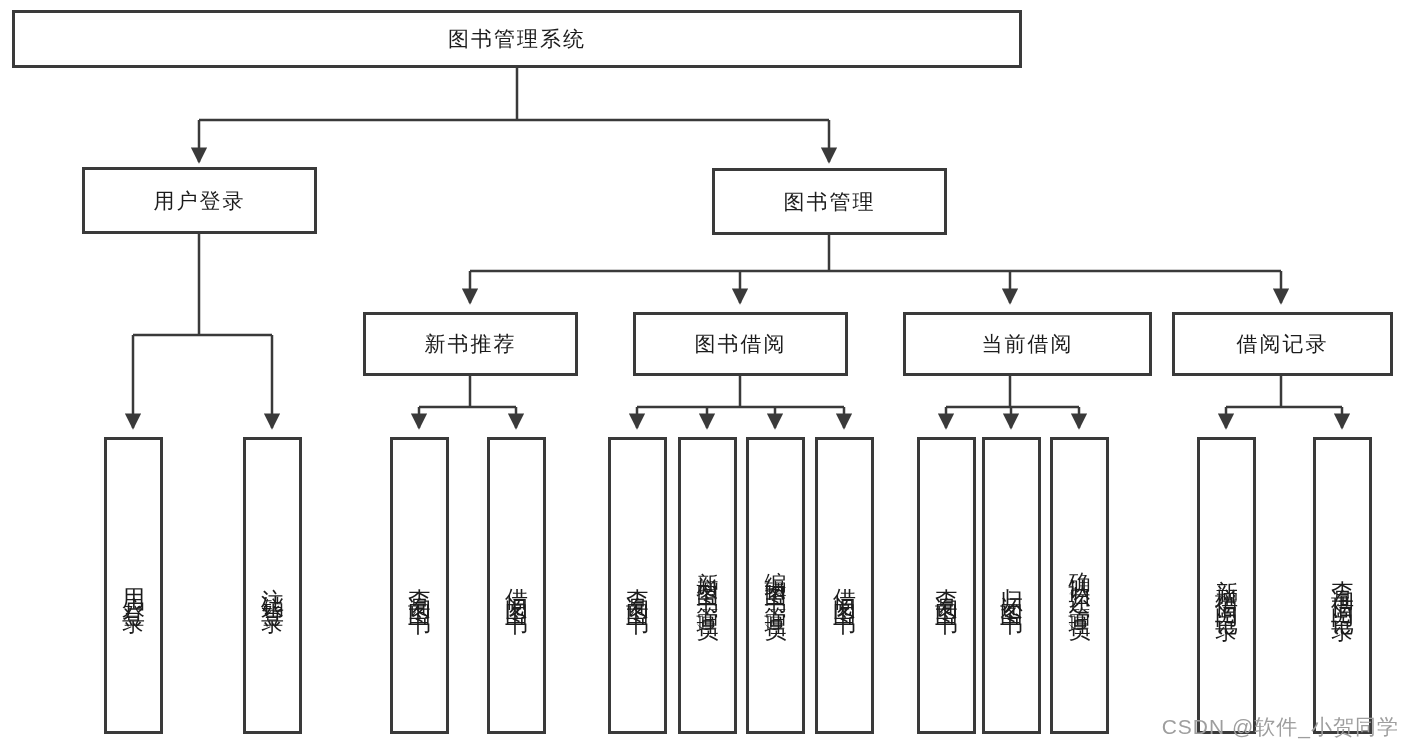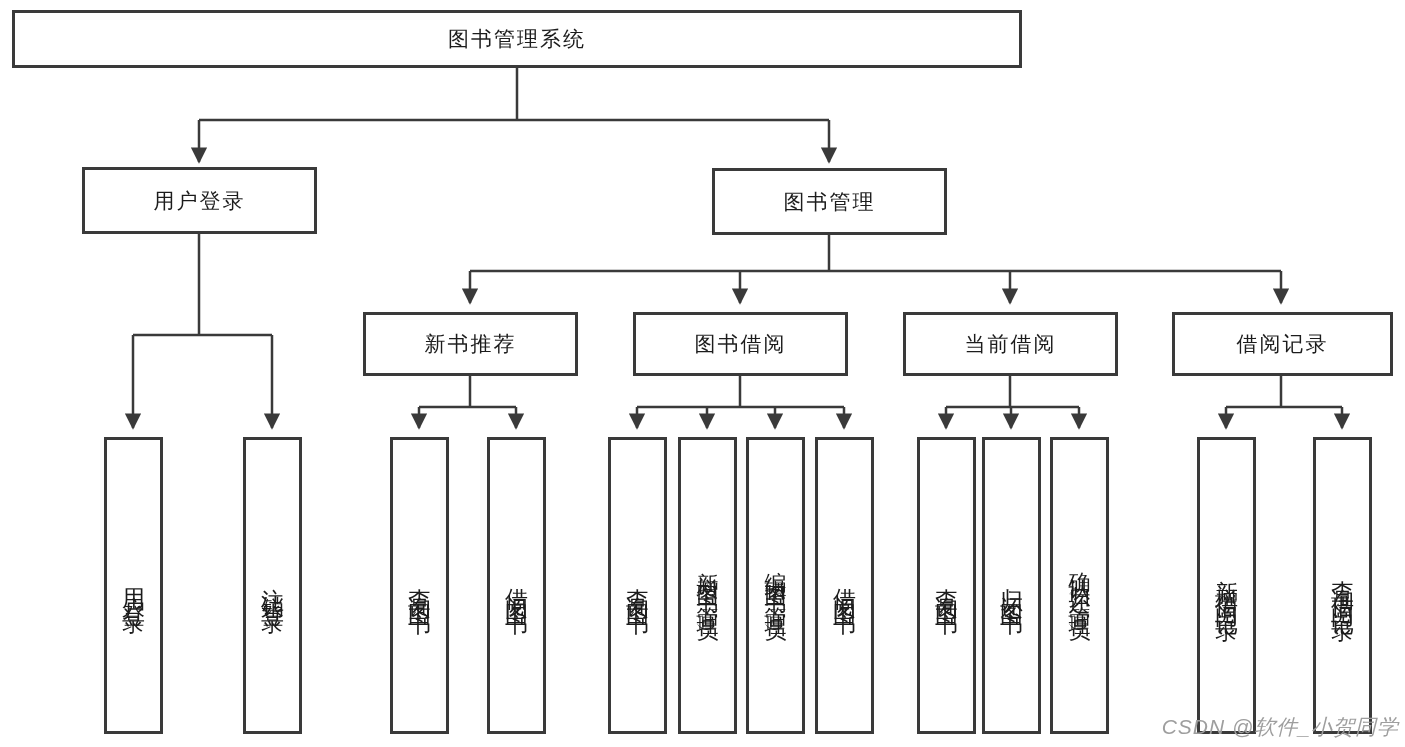--- a/index.html
+++ b/index.html
@@ -23,21 +23,21 @@
     font-size:21px;letter-spacing:2px;color:var(--text);white-space:nowrap;text-align:center;
   }
   .vnode span{
     writing-mode:vertical-rl;text-orientation:upright;
     font-size:23px;letter-spacing:8px;color:var(--text);
     line-height:1;white-space:nowrap;
   }
   .watermark{
     position:absolute;right:6px;bottom:6px;
     font-size:21px;color:var(--watermark);letter-spacing:1px;
-    z-index:5;white-space:nowrap;font-style:italic;
+    z-index:5;white-space:nowrap;
   }
 </style>
 </head>
 <body>
 
 <div class="stage">
 
   <svg class="connector-layer" width="1405" height="747" viewBox="0 0 1405 747">
     <defs>
       <marker id="arrow" viewBox="0 0 10 10" refX="9" refY="5" markerWidth="8" markerHeight="6.5" orient="auto">
@@ -92,21 +92,21 @@
   <div class="node hnode" style="left:712px;top:168px;width:235px;height:67px">
     <span>图书管理</span>
   </div>
 
   <div class="node hnode" style="left:633px;top:312px;width:215px;height:64px">
     <span>图书借阅</span>
   </div>
   <div class="node hnode" style="left:363px;top:312px;width:215px;height:64px">
     <span>新书推荐</span>
   </div>
-  <div class="node hnode" style="left:903px;top:312px;width:215px;height:64px">
+  <div class="node hnode" style="left:903px;top:312px;width:249px;height:64px">
     <span>当前借阅</span>
   </div>
   <div class="node hnode" style="left:1172px;top:312px;width:221px;height:64px">
     <span>借阅记录</span>
   </div>
 
   <div class="node vnode" style="left:104px;top:437px;width:59px;height:297px">
     <span>用户登录</span>
   </div>
   <div class="node vnode" style="left:243px;top:437px;width:59px;height:297px">

